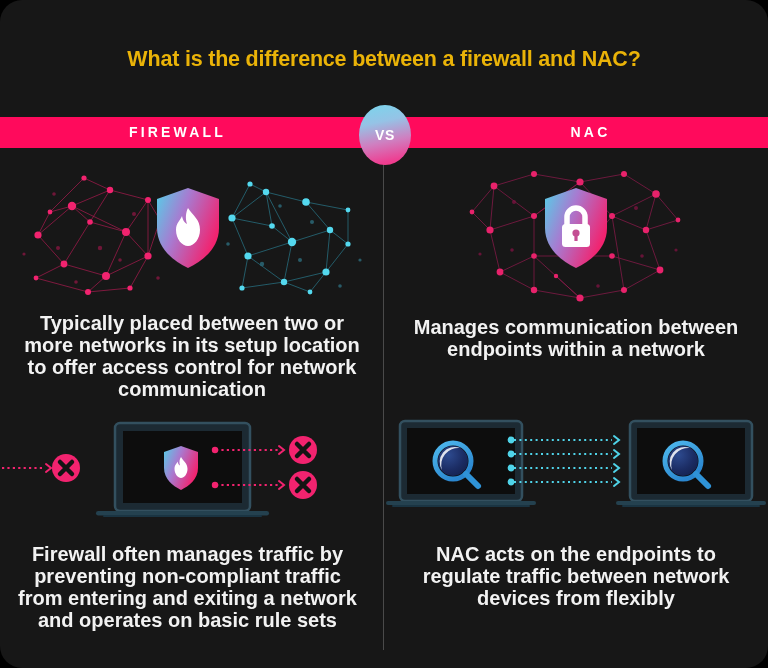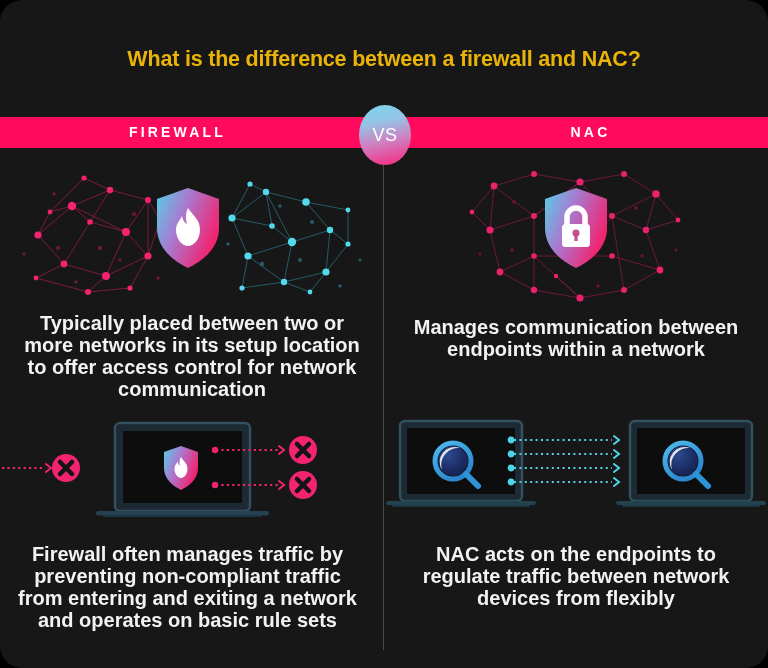--- a/index.html
+++ b/index.html
@@ -67,22 +67,22 @@
     border-radius: 50%;
     background: linear-gradient(170deg, #7fd8ea 0%, #8bc6e8 28%, #c островной 40%, #e8499a 75%, #f2368a 100%);
     background: linear-gradient(168deg, #79d6ec 0%, #95c3e6 30%, #cf7fc0 60%, #ee3f92 88%, #f5347f 100%);
     display: flex;
     align-items: center;
     justify-content: center;
     z-index: 6;
   }
   .vs-badge span {
     color: #ffffff;
-    font-size: 18px;
-    font-weight: normal;
+    font-size: 14px;
+    font-weight: bold;
     letter-spacing: 0.6px;
   }
 
   
   .divider {
     position: absolute;
     left: 383px;
     top: 161px;
     width: 1px;
     height: 489px;

